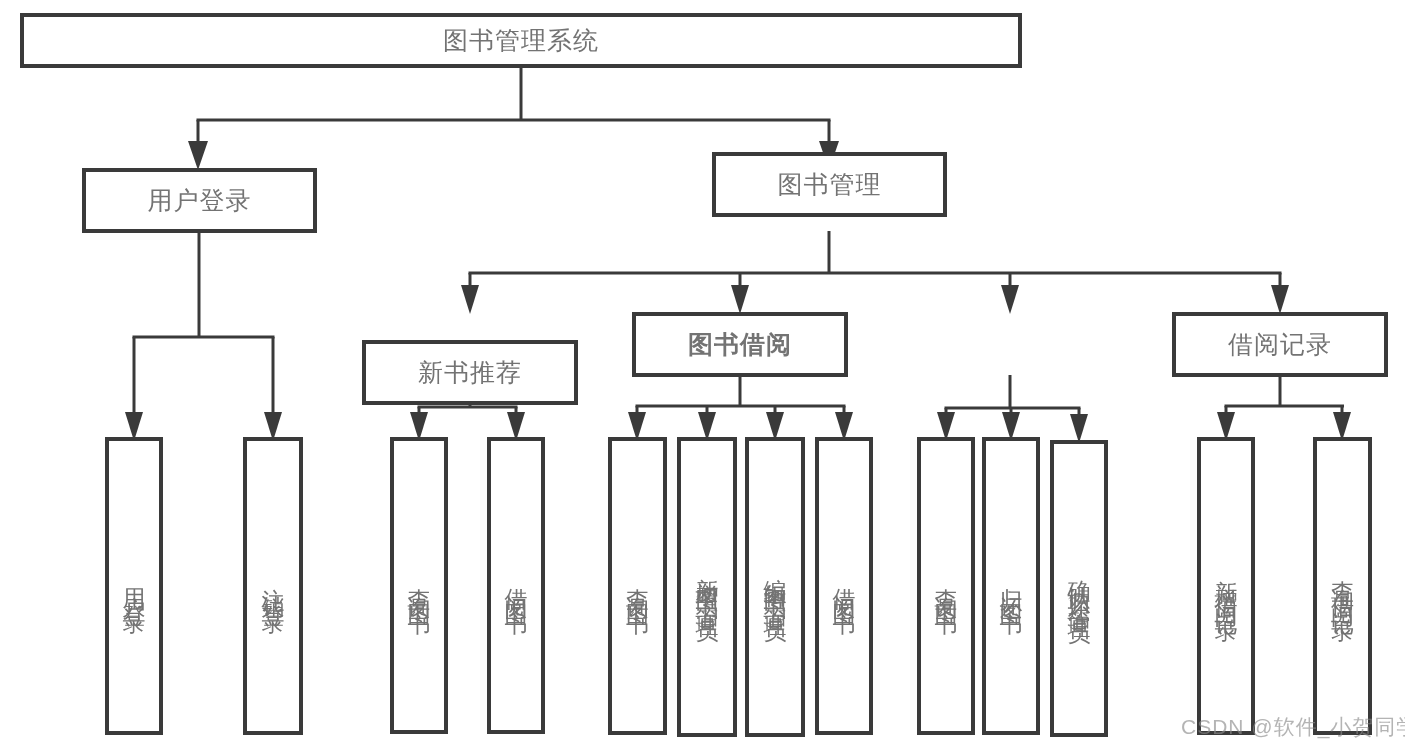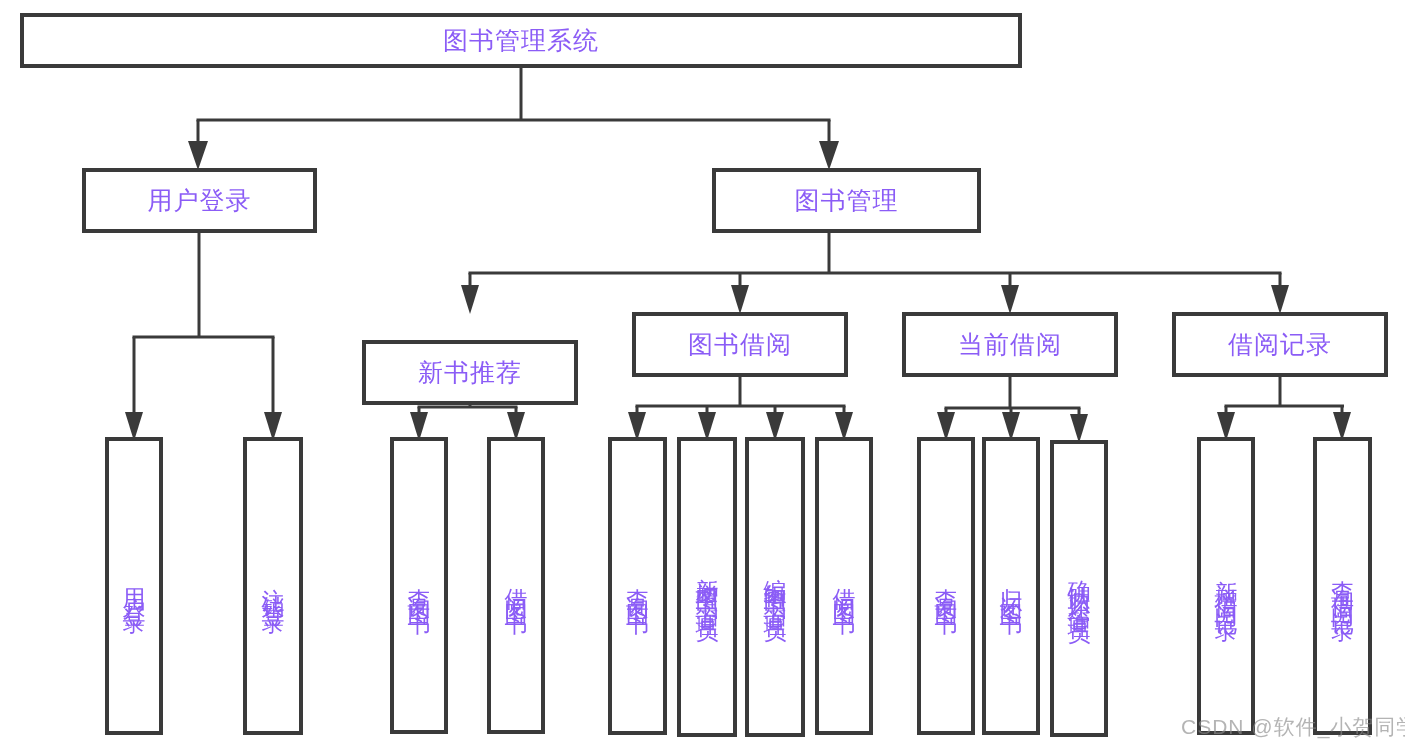--- a/index.html
+++ b/index.html
@@ -17,21 +17,21 @@
     width: 1405px; height: 747px;
   }
   .node {
     position: absolute;
     box-sizing: border-box;
     background: #ffffff;
     border: 4px solid #3a3a3a;
     display: flex;
     align-items: center;
     justify-content: center;
-    color: #8b5cf6;
+    color: #737373;
     text-align: center;
   }
   .h-node {
     font-size: 25px;
     letter-spacing: 1px;
     white-space: nowrap;
   }
   .leaf {
     writing-mode: vertical-rl;
     text-orientation: mixed;
@@ -141,25 +141,24 @@
     </g>
     <g fill="#3a3a3a" stroke="none">
       <polygon points="1217,412 1235,412 1226,441"></polygon>
       <polygon points="1333,412 1351,412 1342,441"></polygon>
     </g>
   </svg>
 
   <div class="node h-node" style="left:20px; top:13px; width:1002px; height:55px;">图书管理系统</div>
 
   <div class="node h-node" style="left:82px; top:168px; width:235px; height:65px;">用户登录</div>
-  <div class="node h-node" style="left:712px; top:168px; width:269px; height:65px;">图书管理</div>
+  <div class="node h-node" style="left:712px; top:152px; width:235px; height:65px;">图书管理</div>
 
   <div class="node h-node" style="left:362px; top:312px; width:216px; height:65px;margin-top:28px;">新书推荐</div>
-  <div class="node h-node" style="left:632px; top:312px; width:216px; height:65px;">图书借阅</div>
-  <div class="node h-node" style="left:902px; top:312px; width:216px; height:65px;">当前借阅</div>
+  <div class="node h-node" style="left:632px; top:312px; width:216px; height:65px;font-weight:bold;">图书借阅</div>
   <div class="node h-node" style="left:1172px; top:312px; width:216px; height:65px;">借阅记录</div>
 
   <div class="node leaf" style="left:105px; top:437px; width:58px; height:298px;">用户登录</div>
   <div class="node leaf" style="left:243px; top:437px; width:60px; height:298px;">注销登录</div>
 
   <div class="node leaf" style="left:390px; top:437px; width:58px; height:297px;">查询图书</div>
   <div class="node leaf" style="left:487px; top:437px; width:58px; height:297px;">借阅图书</div>
 
   <div class="node leaf" style="left:608px; top:437px; width:59px; height:298px;">查询图书</div>
   <div class="node leaf tight" style="left:677px; top:437px; width:60px; height:300px;">新增图书（管理员）</div>

